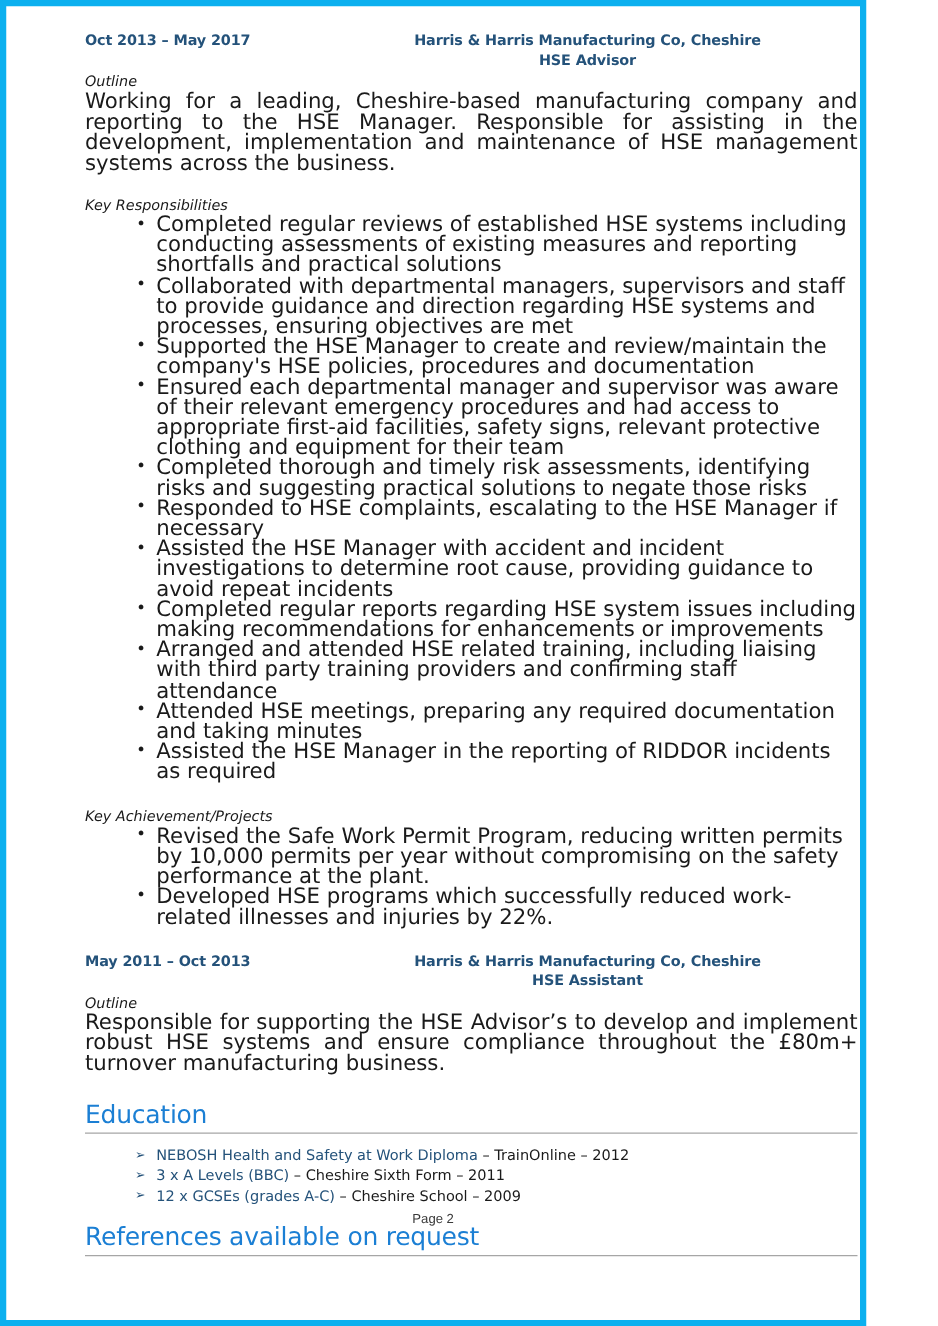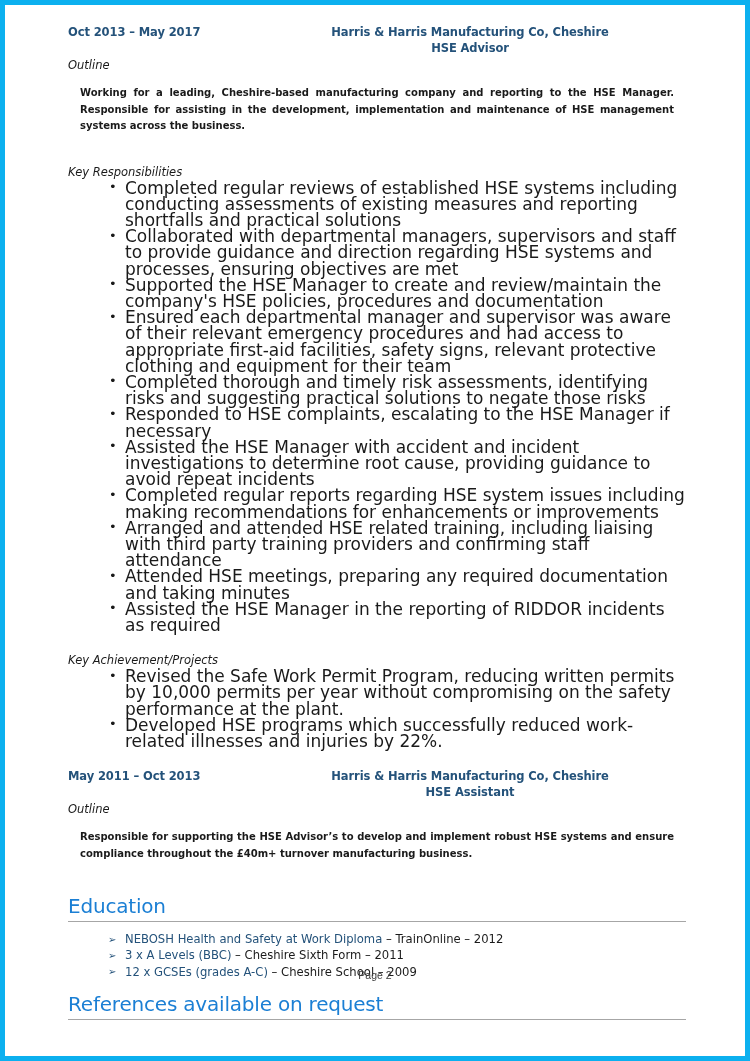--- a/index.html
+++ b/index.html
@@ -10,21 +10,21 @@
   }
   body {
     font-family: "DejaVu Sans", sans-serif;
     width: 750px;
     height: 1061px;
     overflow: hidden;
   }
 
   #page {
     position: relative;
-    width: 750px;
+    width: 693px;
     height: 1061px;
     background: #ffffff;
     border: 5px solid #0cb0ef;
   }
 
   #content {
     position: absolute;
     left: 63px;
     top: 20px;
     width: 618px;
@@ -63,27 +63,26 @@
   .sub-label {
     font-size: 11.5px;
     font-style: italic;
     color: #1a1a1a;
     line-height: 15px;
     margin-top: 4px;
   }
   .sub-label.tight { margin-top: 2px; }
 
   .outline-para {
-    font-size: 10px;
+    font-size: 17px;
     color: #1a1a1a;
     line-height: 16.5px;
     text-align: justify;
-    margin: 12px;
-    padding: 0;
-    font-weight: bold;
+    margin: 0;
+    padding: 0;
   }
 
   
   ul.bullets {
     list-style: none;
     margin: 0;
     padding: 0;
   }
   ul.bullets > li {
     position: relative;
@@ -208,21 +207,21 @@
     <div>
       <div class="job-head">
         <div class="job-dates">May 2011 – Oct 2013</div>
         <div class="job-right">
           <div class="job-company">Harris &amp; Harris Manufacturing Co, Cheshire</div>
           <div class="job-title">HSE Assistant</div>
         </div>
       </div>
 
       <div class="sub-label tight">Outline</div>
-      <p class="outline-para">Responsible for supporting the HSE Advisor’s to develop and implement robust HSE systems and ensure compliance throughout the £40m+ turnover manufacturing business.</p>
+      <p class="outline-para">Responsible for supporting the HSE Advisor’s to develop and implement robust HSE systems and ensure compliance throughout the £80m+ turnover manufacturing business.</p>
     </div>
 
     <div class="sp-20"></div>
 
     <div>
       <div class="section-heading">Education</div>
       <div class="sp-9"></div>
       <ul class="edu">
         <li><span class="edu-name">NEBOSH Health and Safety at Work Diploma</span><span> – TrainOnline – 2012</span></li>
         <li><span class="edu-name">3 x A Levels (BBC)</span><span> – Cheshire Sixth Form – 2011</span></li>

